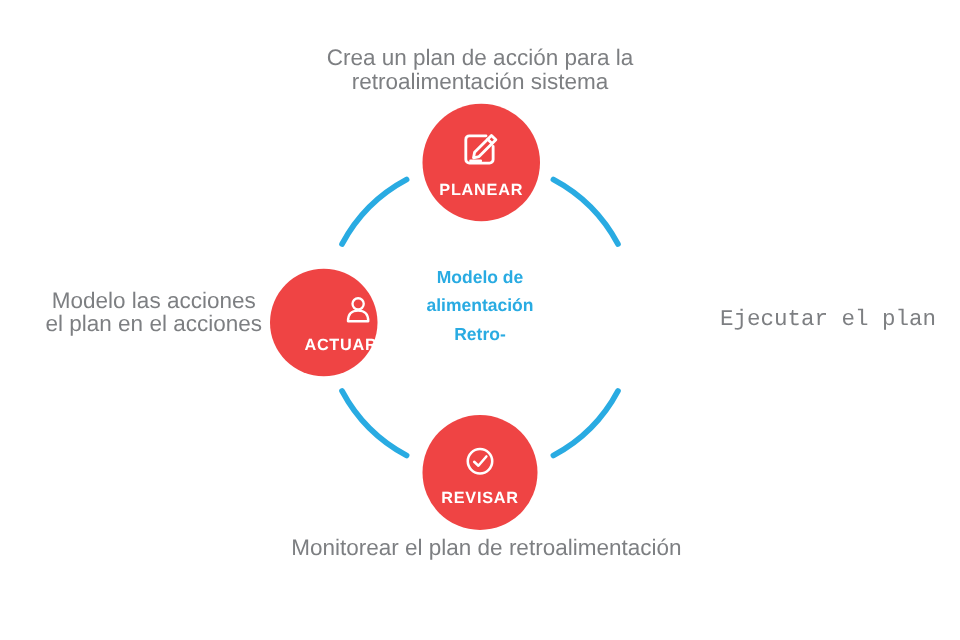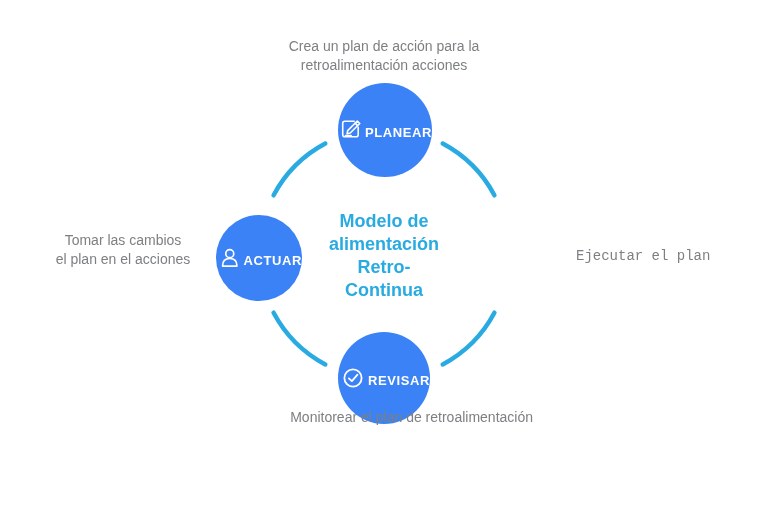--- a/index.html
+++ b/index.html
@@ -10,31 +10,31 @@
     background: #ffffff;
     font-family: "Liberation Sans", sans-serif;
     overflow: hidden;
   }
   .arcs { position: absolute; left: 0; top: 0; width: 768px; height: 512px; }
   .arcs path { fill: none; stroke: #29ABE2; stroke-width: 4.5; stroke-linecap: round; }
 
   .node {
     position: absolute;
     border-radius: 50%;
-    background: #3b82f6;
+    background: #ef4444;
     color: #ffffff;
     display: flex;
-    flex-direction: row;
+    flex-direction: column;
     align-items: center;
     justify-content: center;
   }
   .node-top    { left: 338px; top:  83px; width: 94px; height: 94px; }
   .node-right  { left: 462px; top: 207px; width: 93px; height: 93px; }
   .node-bottom { left: 338px; top: 332px; width: 92px; height: 92px; }
-  .node-left   { left: 216px; top: 215px; width: 86px; height: 86px; }
+  .node-left   { left: 216px; top: 215px; width: 86px; height: 86px; align-items: flex-end; }
 
   .node .icon { display: block; }
   .node .icon * { fill: none; stroke: #ffffff; stroke-width: 2.4; stroke-linecap: round; stroke-linejoin: round; }
   .node .icon .tooth { stroke-width: 4.4; }
   .icon-lg { width: 38px; height: 38px; }
   .icon-md { width: 34px; height: 34px; }
   .icon-sm { width: 31px; height: 31px; }
 
   .node-label {
     margin-top: 4px;
@@ -42,35 +42,35 @@
     font-weight: bold;
     letter-spacing: 0.6px;
     white-space: nowrap;
   }
 
   .center-title {
     position: absolute;
     left: 274px; top: 210px; width: 220px;
     text-align: center;
     color: #29ABE2;
-    font-size: 18px;
+    font-size: 14px;
     font-weight: bold;
     line-height: 23px;
   }
 
   .caption {
     position: absolute;
     color: #7D7F82;
-    font-size: 14px;
+    font-size: 18px;
     line-height: 19px;
   }
   .caption div { white-space: nowrap; }
   .caption-top    { left: 244px; top:  37px; width: 280px; text-align: center; }
   .caption-right  { left: 576px; top: 247px; width: 170px; text-align: left; font-family: Liberation Mono, monospace; }
-  .caption-bottom { left: 233px; top: 408px; width: 300px; text-align: right; }
+  .caption-bottom { left: 233px; top: 429px; width: 300px; text-align: right; }
   .caption-left   { left:  25px; top: 231px; width: 196px; text-align: center; }
 </style>
 </head>
 <body>
 
 <div class="canvas">
 
   <svg class="arcs" viewBox="0 0 768 512" aria-hidden="true">
     <path d="M273.6 195.3 A125 125 0 0 1 325.3 143.6"></path>
     <path d="M442.7 143.6 A125 125 0 0 1 494.4 195.3"></path>
@@ -102,34 +102,33 @@
       <circle cx="20" cy="13" r="5.8"></circle>
       <path d="M9.5 31 C9.5 23.5 13.5 20 20 20 C26.5 20 30.5 23.5 30.5 31 Z"></path>
     </svg>
     <span class="node-label">ACTUAR</span>
   </div>
 
   <div class="center-title">
     <div>Modelo de</div>
     <div>alimentación</div>
     <div>Retro-</div>
-    <div>Continua</div>
   </div>
 
   <div class="caption caption-top">
     <div>Crea un plan de acción para la</div>
-    <div>retroalimentación acciones</div>
+    <div>retroalimentación sistema</div>
   </div>
 
   <div class="caption caption-right">
     <div>Ejecutar el plan</div>
   </div>
 
   <div class="caption caption-bottom">
     <div>Monitorear el plan de retroalimentación</div>
   </div>
 
   <div class="caption caption-left">
-    <div>Tomar las cambios</div>
+    <div>Modelo las acciones</div>
     <div>el plan en el acciones</div>
   </div>
 
 </div>
 
 </body></html>

